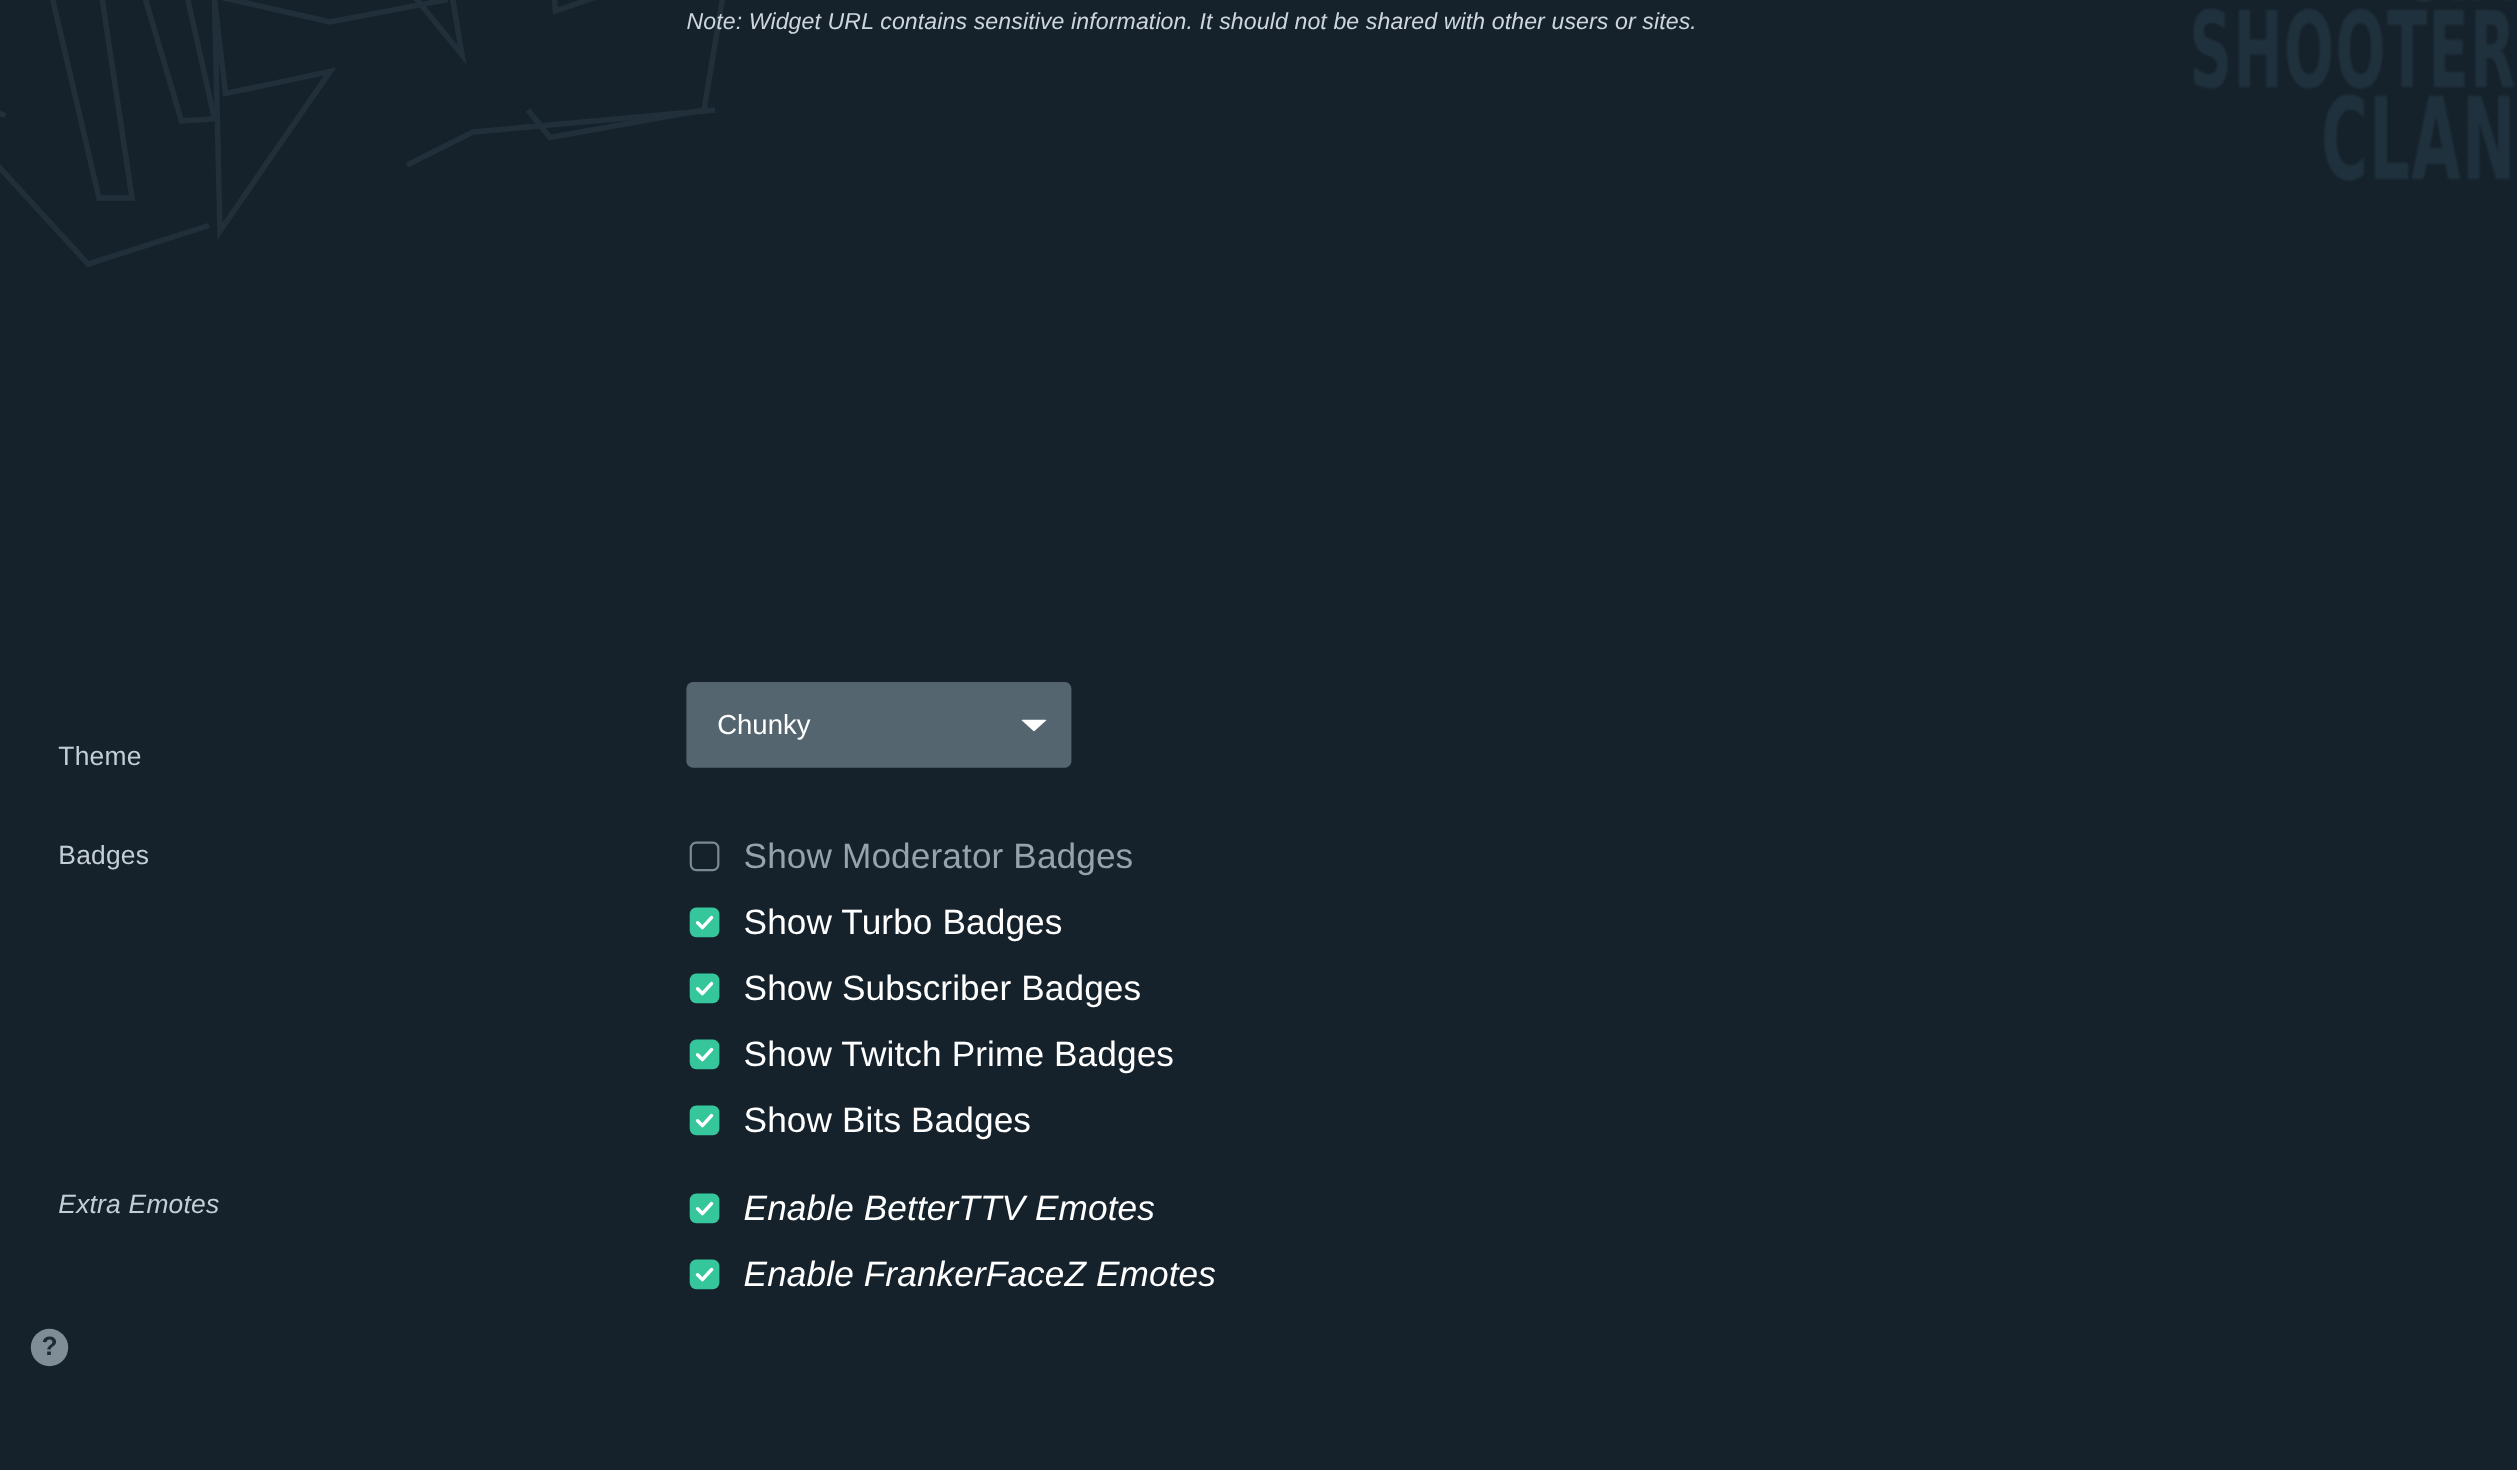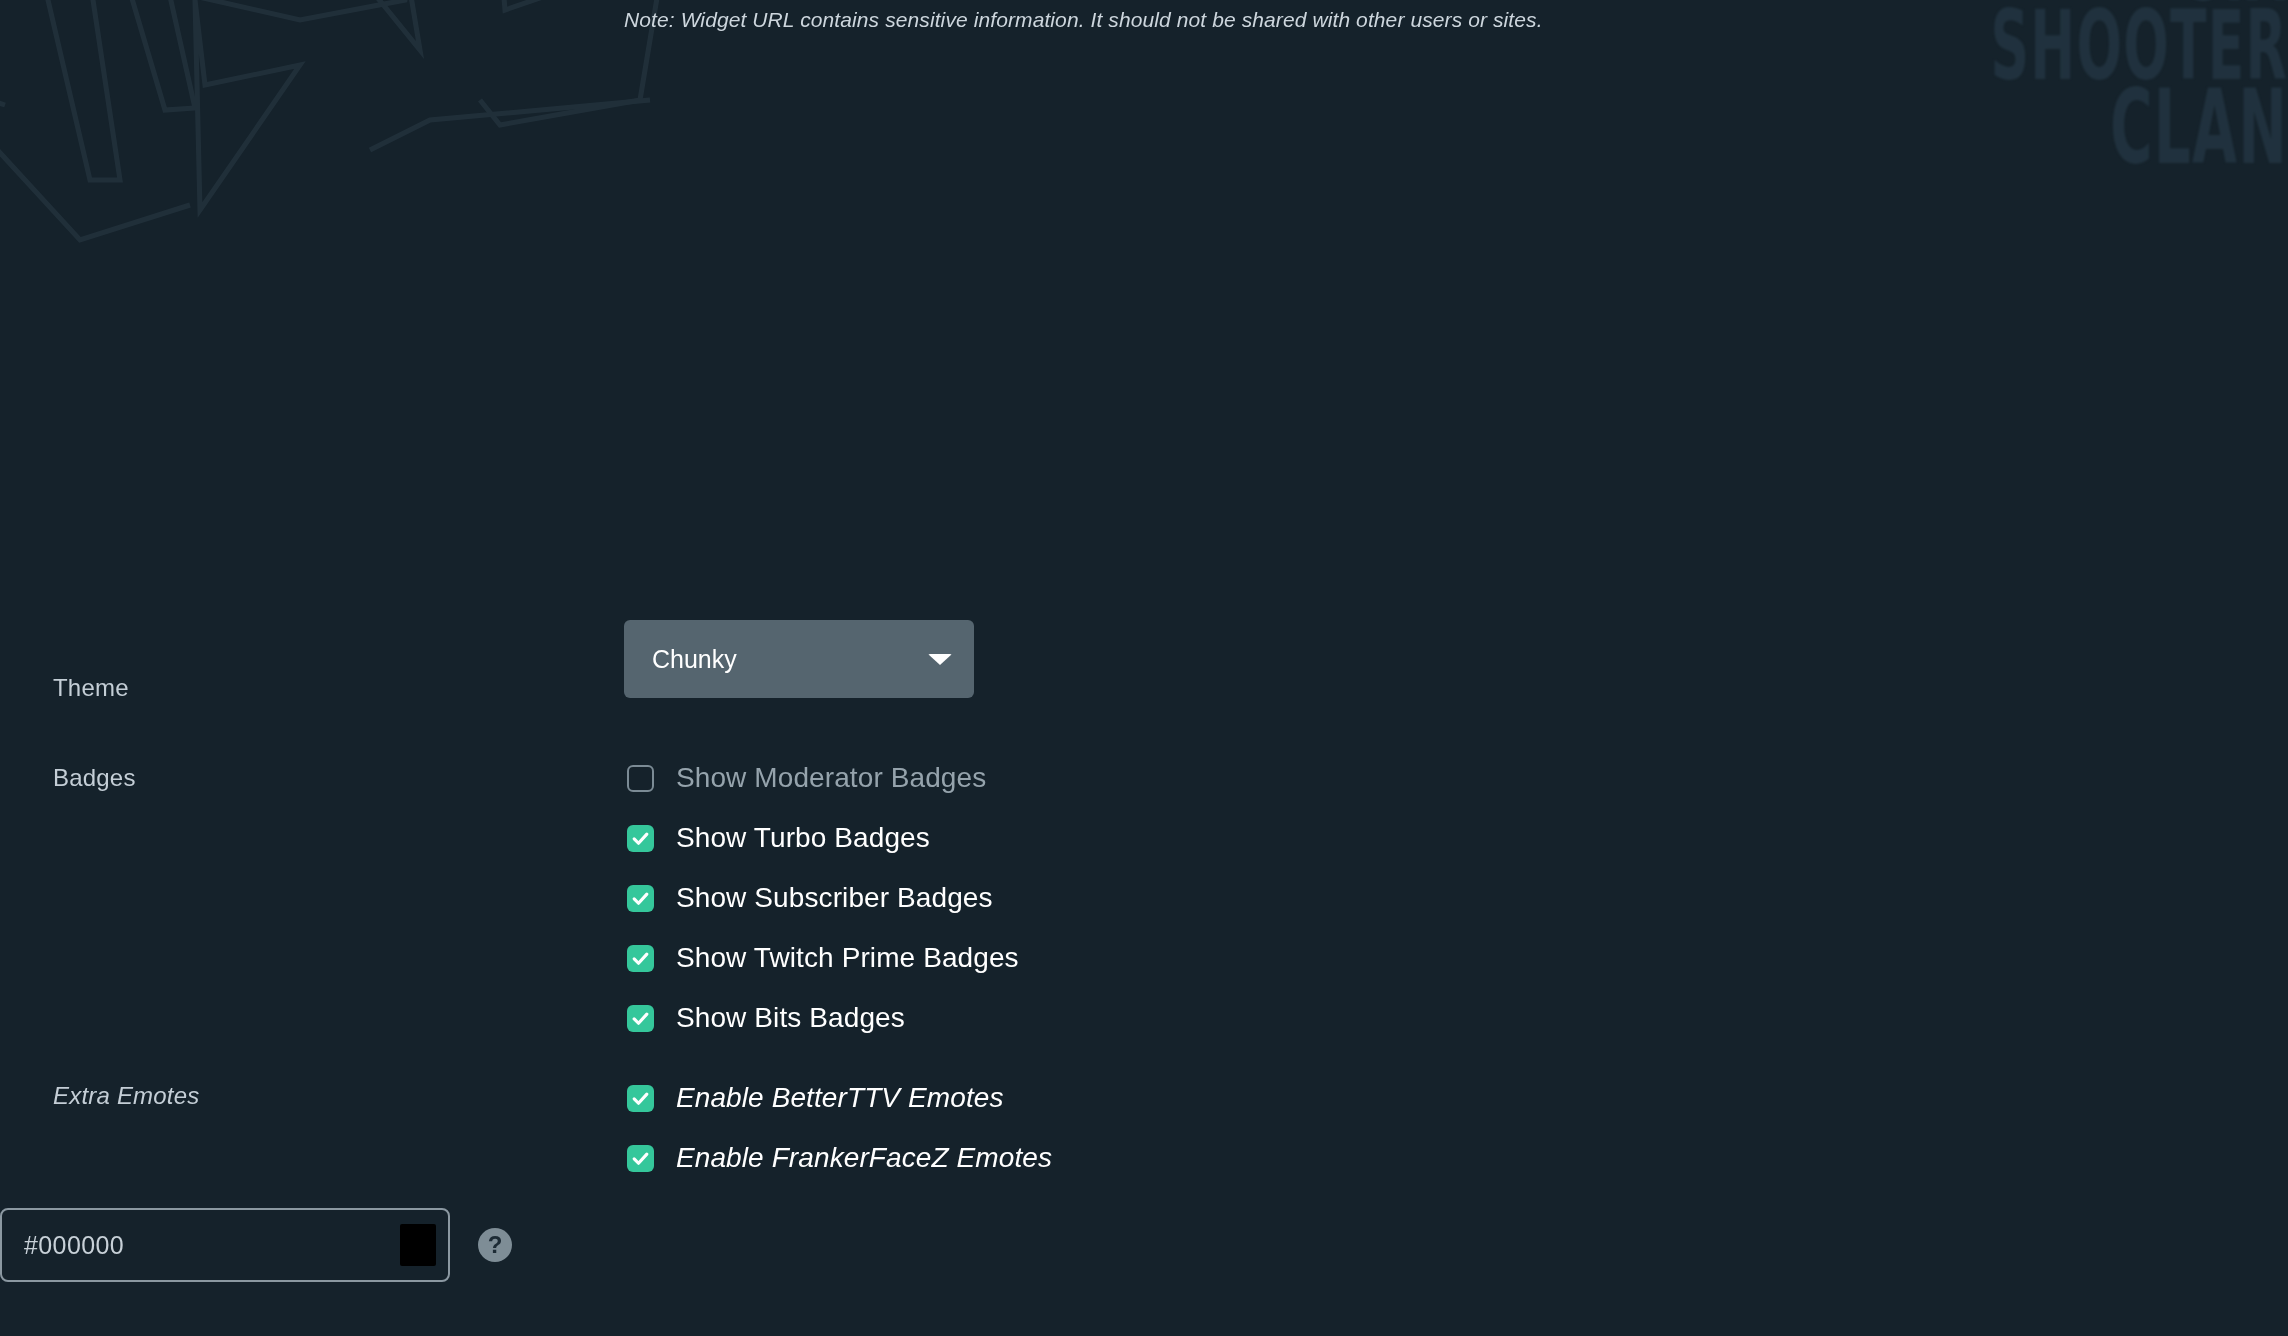--- a/index.html
+++ b/index.html
@@ -151,21 +151,21 @@
     background: #35c79b;
     border: none;
   }
   .check-box.off {
     background: transparent;
     border: 2px solid #7b8b95;
   }
   .check-box.on svg { display: block; }
   .check-label {
     margin-left: 22px;
-    font-size: 28px;
+    font-size: 32px;
     color: #ffffff;
     letter-spacing: 0.1px;
     white-space: nowrap;
   }
   .check-item.unchecked .check-label { color: #95a3ac; }
 
   
   .row-bgcolor { height: 120px; }
   .row-bgcolor .row-label { padding-top: 26px; }
   .color-field-wrap {
@@ -329,22 +329,18 @@
           <span class="check-label">Enable FrankerFaceZ Emotes</span>
         </div>
 
       </div>
     </div>
   </div>
 
   <div class="row row-bgcolor">
     <div class="row-control">
       <div class="color-field-wrap">
-        <div class="color-input">
-          <span class="color-text">#000000</span>
-          <span class="color-swatch"></span>
-        </div>
         <div class="help-icon">?</div>
       </div>
     </div>
   </div>
 
 </div>
 
 </body></html>

